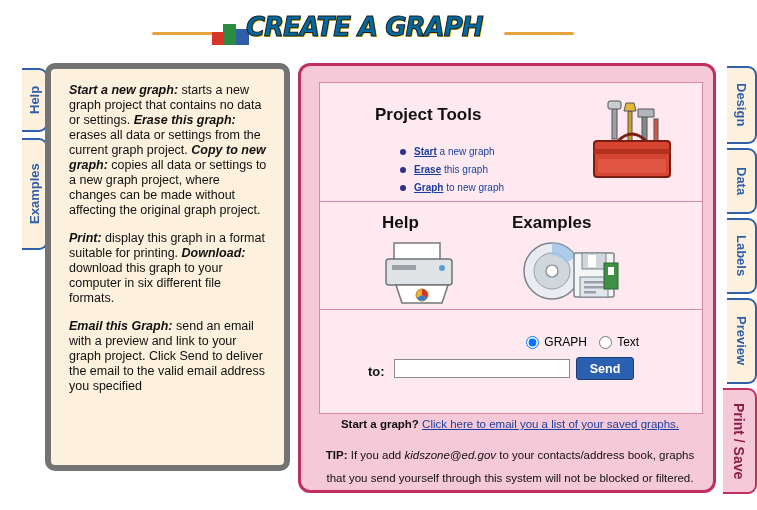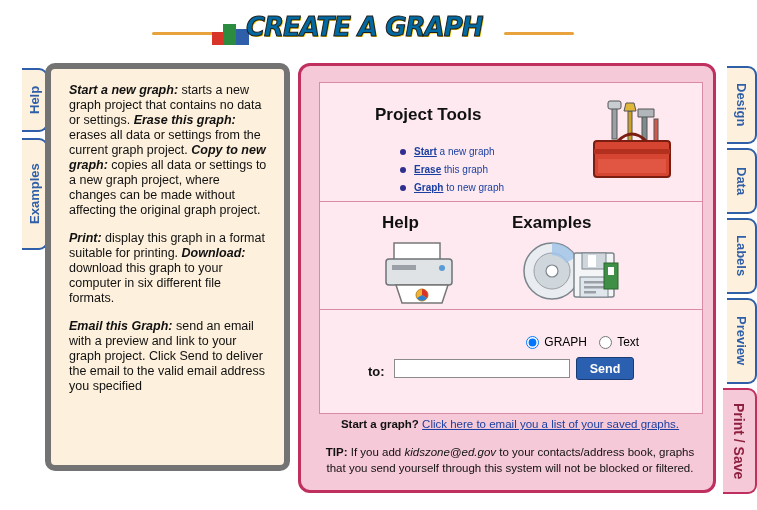--- a/index.html
+++ b/index.html
@@ -326,21 +326,21 @@
     color: #1b3fa0;
     font-weight: normal;
     text-decoration: underline;
   }
   #tip-line {
     position: absolute;
     left: 18px;
     top: 378px;
     width: 382px;
     font-size: 11.5px;
-    line-height: 16px;
+    line-height: 23px;
     color: #111;
     text-align: center;
   }
   #tip-line b { font-weight: bold; }
   #tip-line i { font-style: italic; }
 </style>
 </head>
 <body>
 
 <div id="header">

